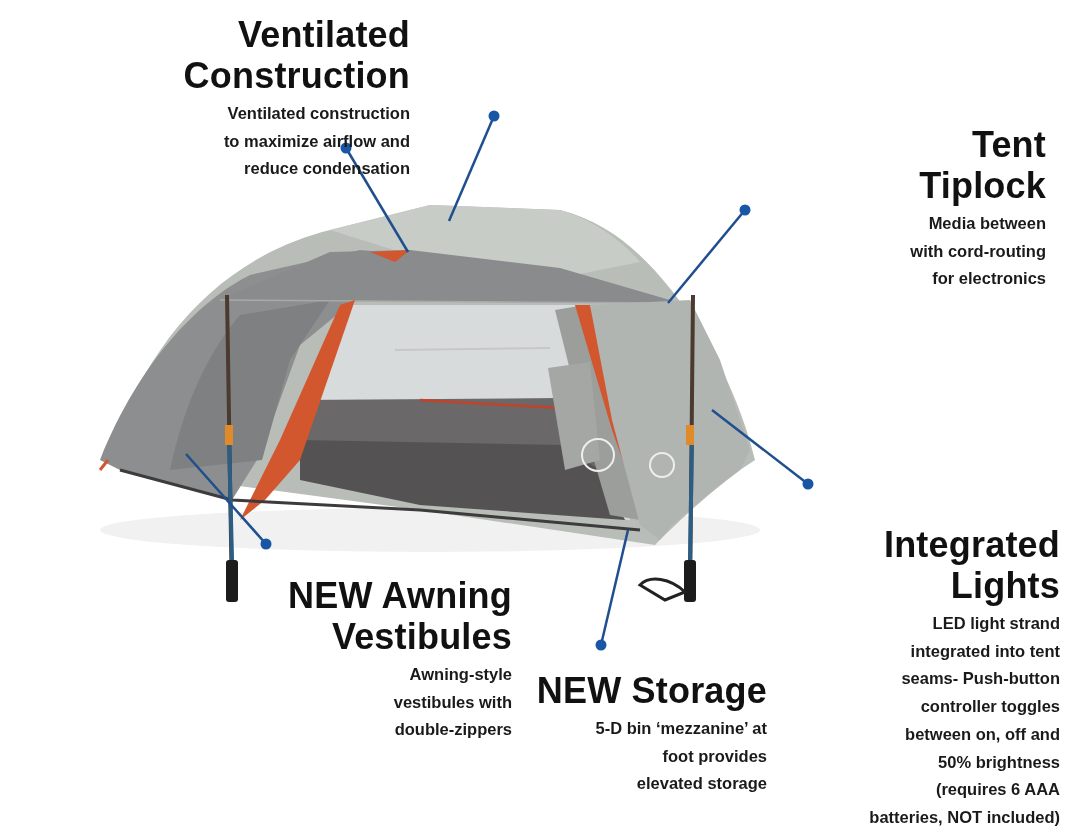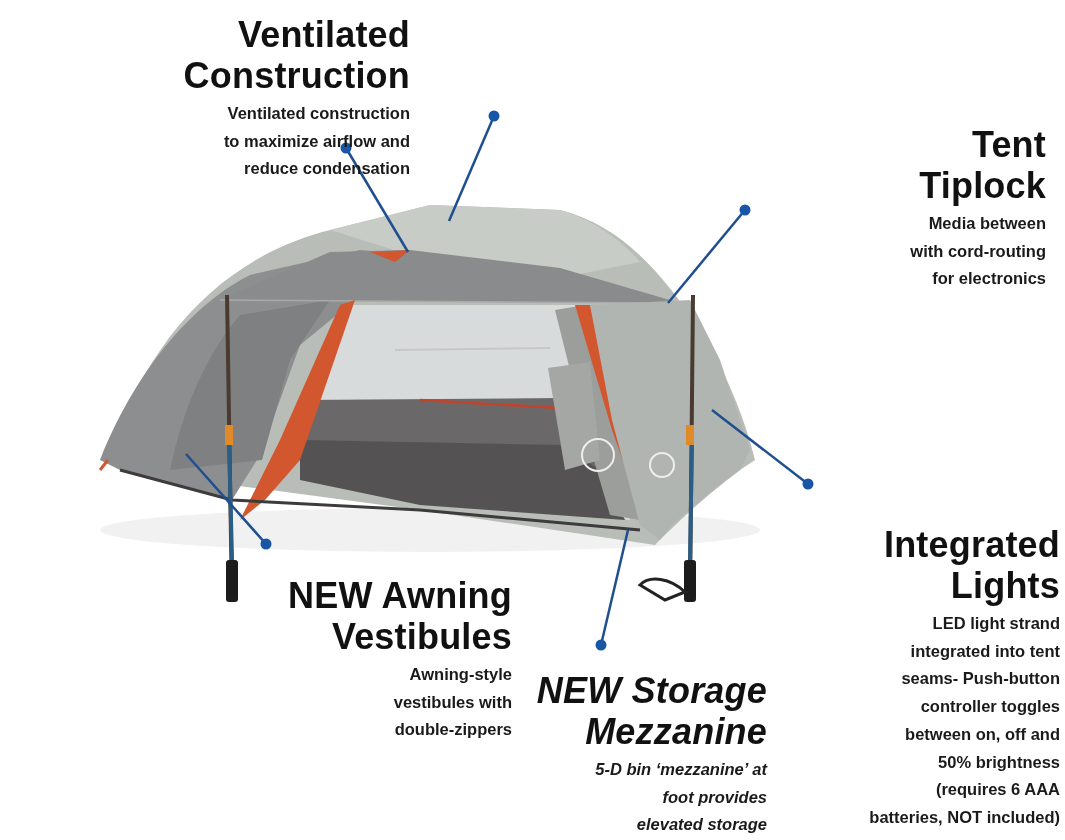--- a/index.html
+++ b/index.html
@@ -112,21 +112,20 @@
   </div>
 
   <div class="feature" style="left:232px; top:575px; width:280px;">
     <div class="title">NEW Awning</div>
     <div class="title">Vestibules</div>
     <div class="desc">Awning-style
 vestibules with
 double-zippers</div>
   </div>
 
-  <div class="feature" style="left:467px; top:670px; width:300px;font-style:italic;">
+  <div class="feature" style="left:467px; top:670px; width:300px;">
     <div class="title">NEW Storage</div>
-    <div class="title">Mezzanine</div>
     <div class="desc">5-D bin ‘mezzanine’ at
 foot provides
 elevated storage</div>
   </div>
 
 </div>
 
 </body></html>

